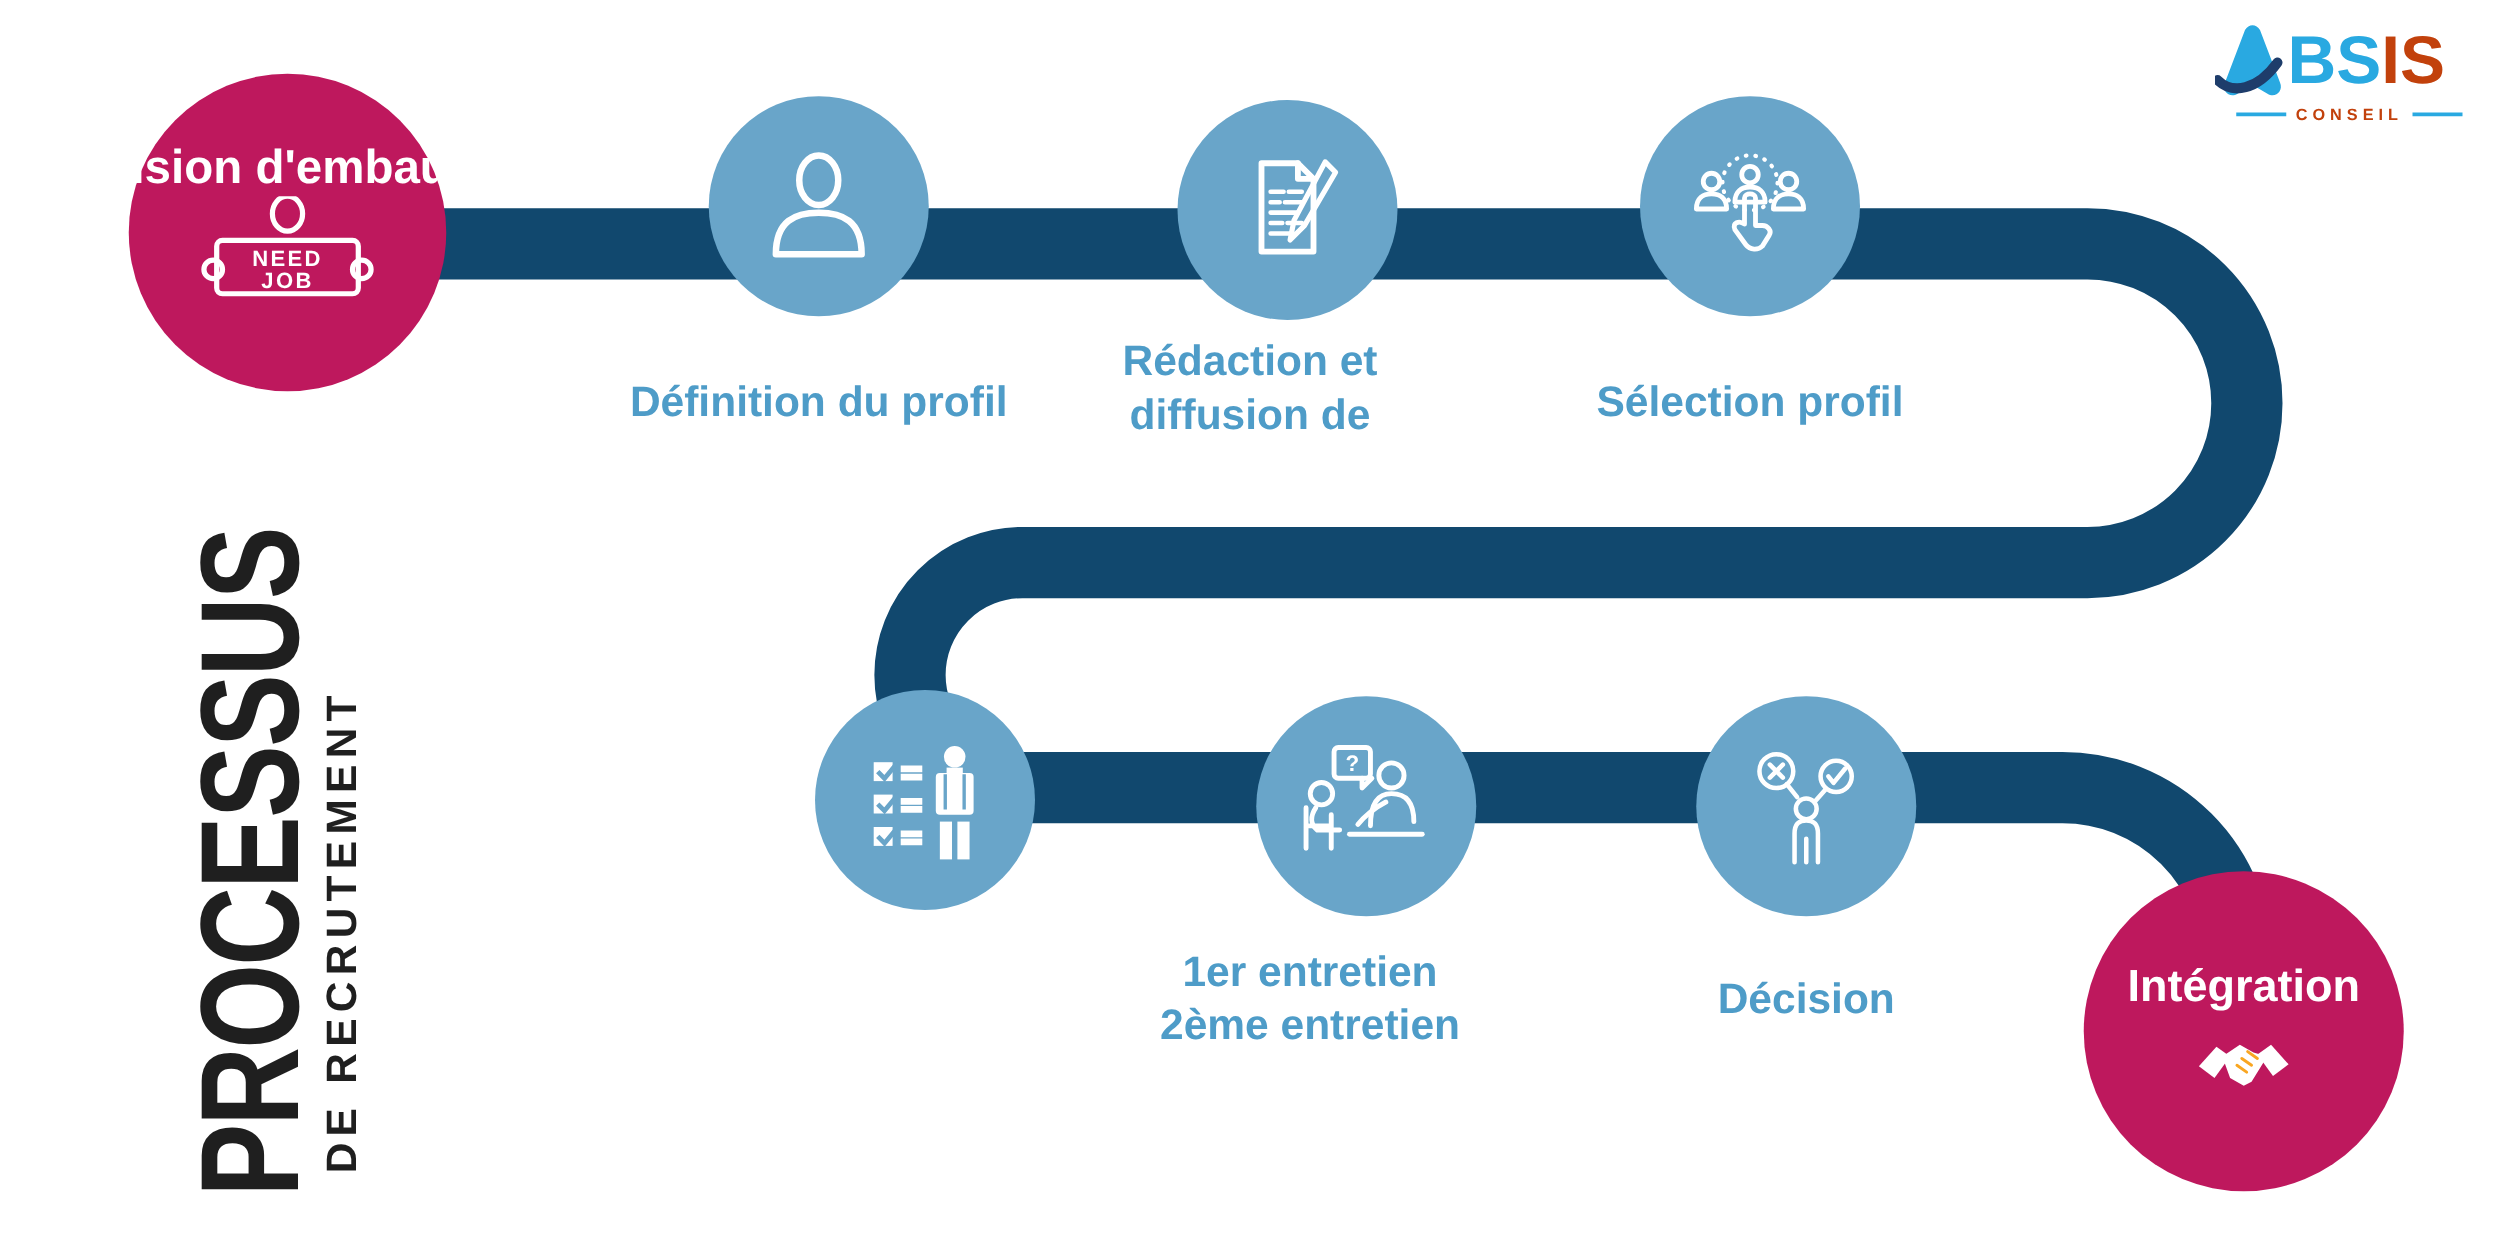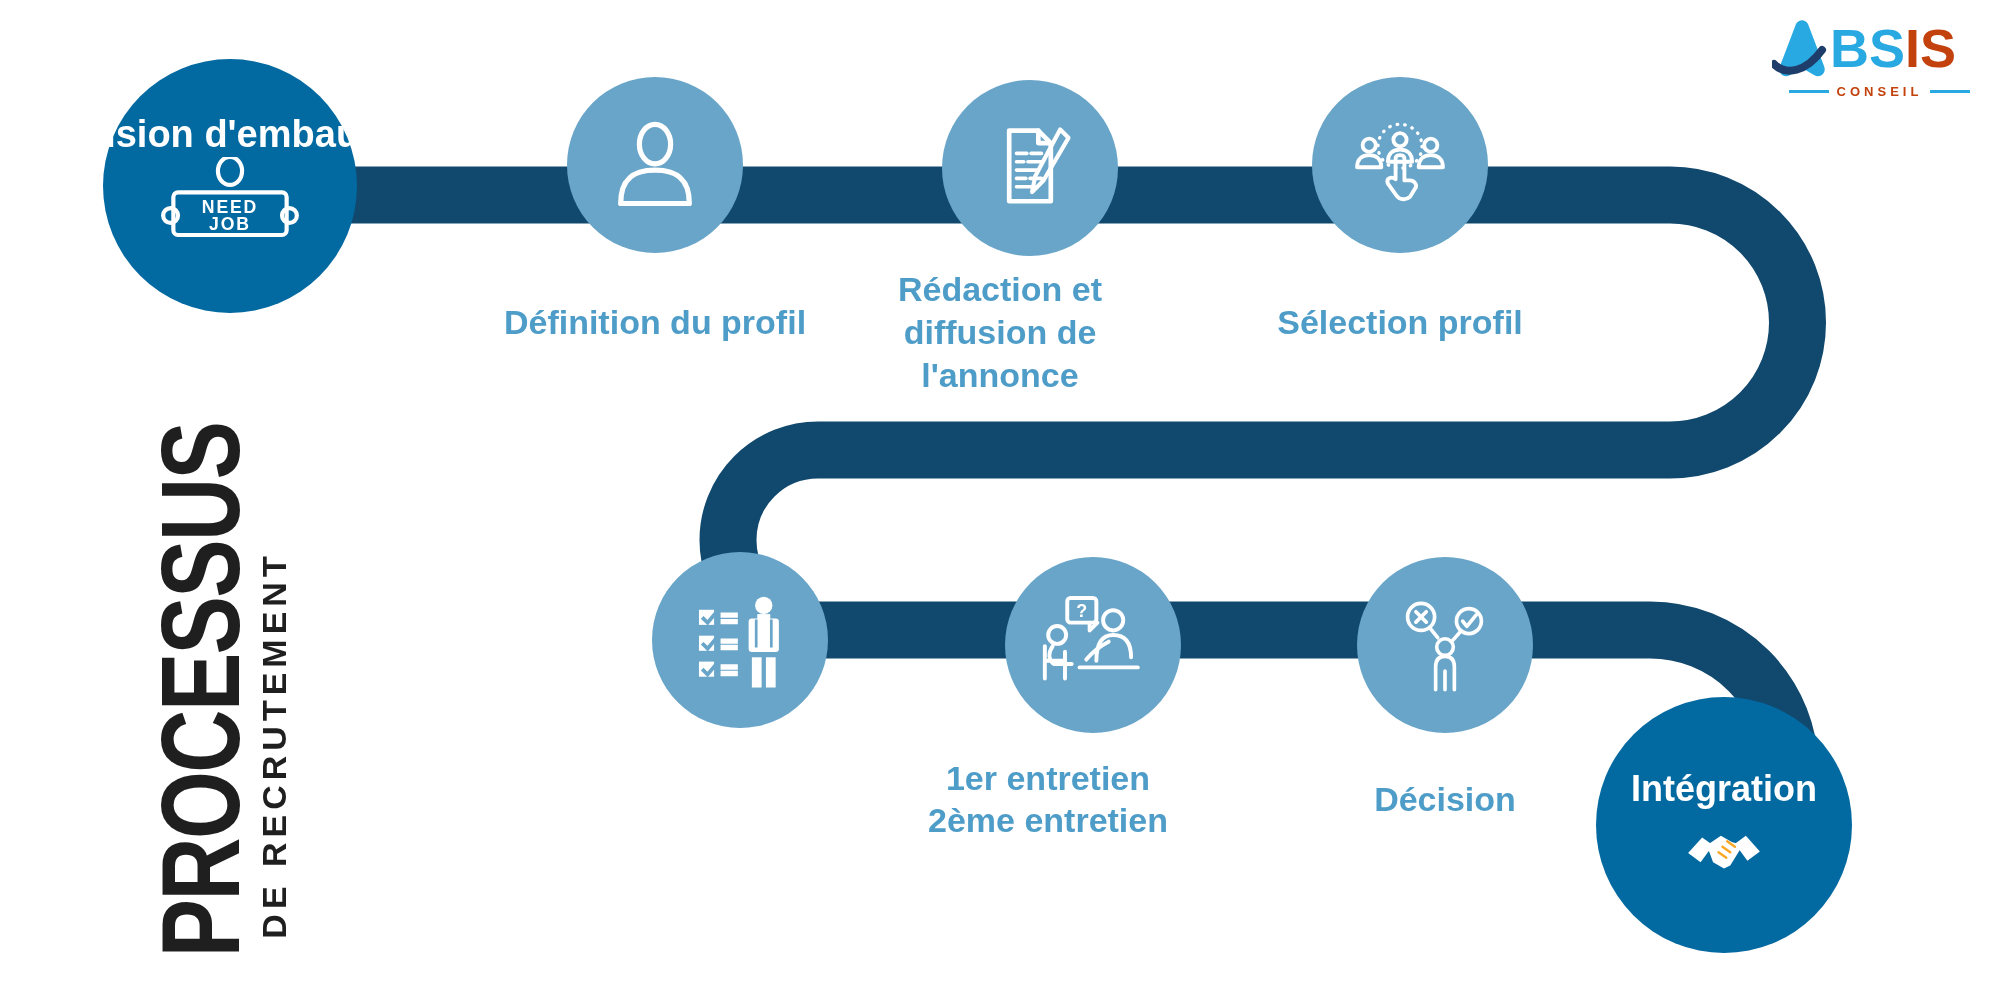--- a/index.html
+++ b/index.html
@@ -6,21 +6,21 @@
   #canvas{
     position:relative;width:2000px;height:1000px;overflow:hidden;background:#ffffff;
     font-family:"Liberation Sans", sans-serif;
   }
   svg{display:block;}
   
   #flow-svg{position:absolute;left:0;top:0;z-index:0;}
   
   .node{position:absolute;border-radius:50%;display:flex;align-items:center;justify-content:center;z-index:2;}
   .step-circle{width:176px;height:176px;background:#69A5C9;}
-  .orange-circle{background:#0369a1;flex-direction:column;}
+  .orange-circle{background:#be185d;flex-direction:column;}
   
   .step-label{
     position:absolute;z-index:2;transform:translateX(-50%);
     color:#4E9CC8;font-weight:bold;font-size:34px;line-height:43px;
     text-align:center;white-space:nowrap;
   }
   .step-label span{display:block;}
   
   .orange-label{color:#ffffff;font-weight:bold;font-size:38px;line-height:45px;text-align:center;white-space:nowrap;}
   
@@ -102,21 +102,20 @@
     <svg width="104" height="104" viewBox="0 0 100 100" stroke="#fff" fill="none" stroke-width="4.5" stroke-linecap="round" stroke-linejoin="round">
       <path d="M30 14 H58 L70 26 V82 H30 Z"></path>
       <path d="M58 14 V26 H70"></path>
       <path d="M37 36 H47 M51 36 H61 M37 44 H44 M48 44 H61 M37 52 H57 M37 60 H46 M50 60 H61 M37 68 H53" stroke-width="3.5"></path>
       <path d="M79 13 L87 21 L63 62 L52 73 L55 58 Z" stroke-width="4"></path>
     </svg>
   </div>
   <div class="step-label" style="left:1000px;top:268px;">
     <span>Rédaction et</span>
     <span>diffusion de</span>
-    <span>l'annonce</span>
   </div>
 
   <div class="node step-circle" style="left:1312px;top:77px;">
     <svg width="110" height="110" viewBox="0 0 100 100" stroke="#fff" fill="none" stroke-width="3.5" stroke-linecap="round" stroke-linejoin="round">
       <circle cx="22" cy="32" r="6"></circle>
       <path d="M11 52 C11 44 16 41 22 41 C28 41 33 44 33 52 Z"></path>
       <circle cx="78" cy="32" r="6"></circle>
       <path d="M67 52 C67 44 72 41 78 41 C84 41 89 44 89 52 Z"></path>
       <circle cx="50" cy="27" r="6"></circle>
       <path d="M39 47 C39 39 44 36 50 36 C56 36 61 39 61 47 Z"></path>
@@ -180,21 +179,21 @@
       <path d="M65 37 l-8 9"></path>
       <path d="M67 27 l4 5 l9 -11"></path>
       <circle cx="50" cy="52" r="8"></circle>
       <path d="M41 93 V71 C41 63 45 61 50 61 C55 61 59 63 59 71 V93 M50 75 V93"></path>
     </svg>
   </div>
   <div class="step-label" style="left:1445px;top:778px;">
     <span>Décision</span>
   </div>
 
-  <div class="node orange-circle" style="left:1596px;top:697px;width:256px;height:256px;">
+  <div class="node orange-circle" style="left:1667px;top:697px;width:256px;height:256px;">
     <div class="orange-label" style="font-size:36px;">Intégration</div>
     <svg width="78" height="64" viewBox="0 0 100 80" style="margin-top:10px;">
       <path d="M4 40 L22 20 L36 30 L20 52 Z" fill="#fff"></path>
       <path d="M96 38 L78 18 L64 28 L80 50 Z" fill="#fff"></path>
       <path d="M28 30 L46 18 L60 26 L74 30 L58 56 L50 60 L36 52 Z" fill="#fff"></path>
       <path d="M48 32 l10 7 M43 39 l10 7 M54 25 l10 7" stroke="#F9A622" stroke-width="3" fill="none" stroke-linecap="round"></path>
     </svg>
   </div>
 
 </div>

